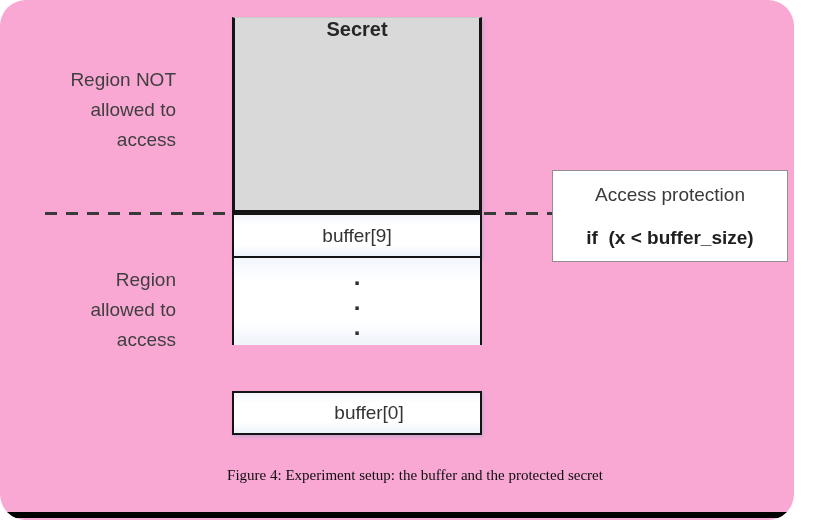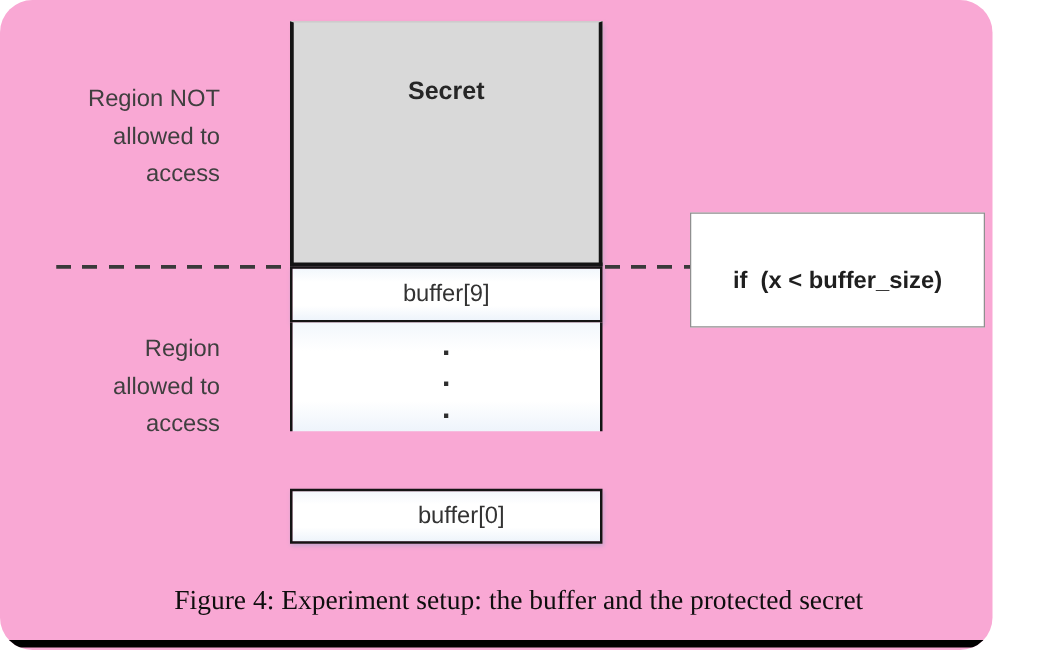--- a/index.html
+++ b/index.html
@@ -43,21 +43,20 @@
     box-shadow:1px 2px 3px rgba(140,165,200,0.45);
   }
   #secret-box{
     top:17px;height:196px;
     background:var(--secret-fill);
     border-left:3px solid var(--line);
     border-right:3px solid var(--line);
     border-bottom:3px solid var(--line);
     border-top:1px solid #c9c9c9;
     align-items:flex-start;
-    padding-top:44px;
     font-weight:bold;font-size:20px;color:#262626;
     box-shadow:2px 2px 4px rgba(150,160,185,0.35);
   }
   #buffer-9{top:213px;height:45px;border:2px solid var(--line);}
   #dots-region{
     top:258px;height:87px;
     border-left:2px solid var(--line);
     border-right:2px solid var(--line);
     flex-direction:column;justify-content:space-around;
     padding:6px 0;
@@ -91,21 +90,21 @@
   }
   #access-line1{font-size:19px;color:#3a3a3a;}
   #access-line2{font-size:19px;font-weight:bold;color:#1f1f1f;white-space:pre;margin-top:18px;}
 
   
   #caption{
     position:absolute;
     left:0;top:467px;width:830px;
     text-align:center;
     font-family:"Liberation Serif", serif;
-    font-size:22px;color:#0e0e0e;
+    font-size:15px;color:#0e0e0e;
   }
   #bottom-rule{
     position:absolute;
     left:0;top:512px;width:830px;height:6px;
     background:#000000;
   }
 </style>
 </head>
 <body>
 
@@ -139,19 +138,20 @@
 
 
   <div class="cell" id="buffer-0">
     <span>buffer[0]</span>
   </div>
 
   <div class="dash-seg" id="dash-left"></div>
   <div class="dash-seg" id="dash-right"></div>
 
   <div id="access-box">
+    <div id="access-line1">Access protection</div>
     <div id="access-line2">if  (x &lt; buffer_size)</div>
   </div>
 
   <div id="caption">Figure 4: Experiment setup: the buffer and the protected secret</div>
   <div id="bottom-rule"></div>
 
 </div>
 
 </body></html>

